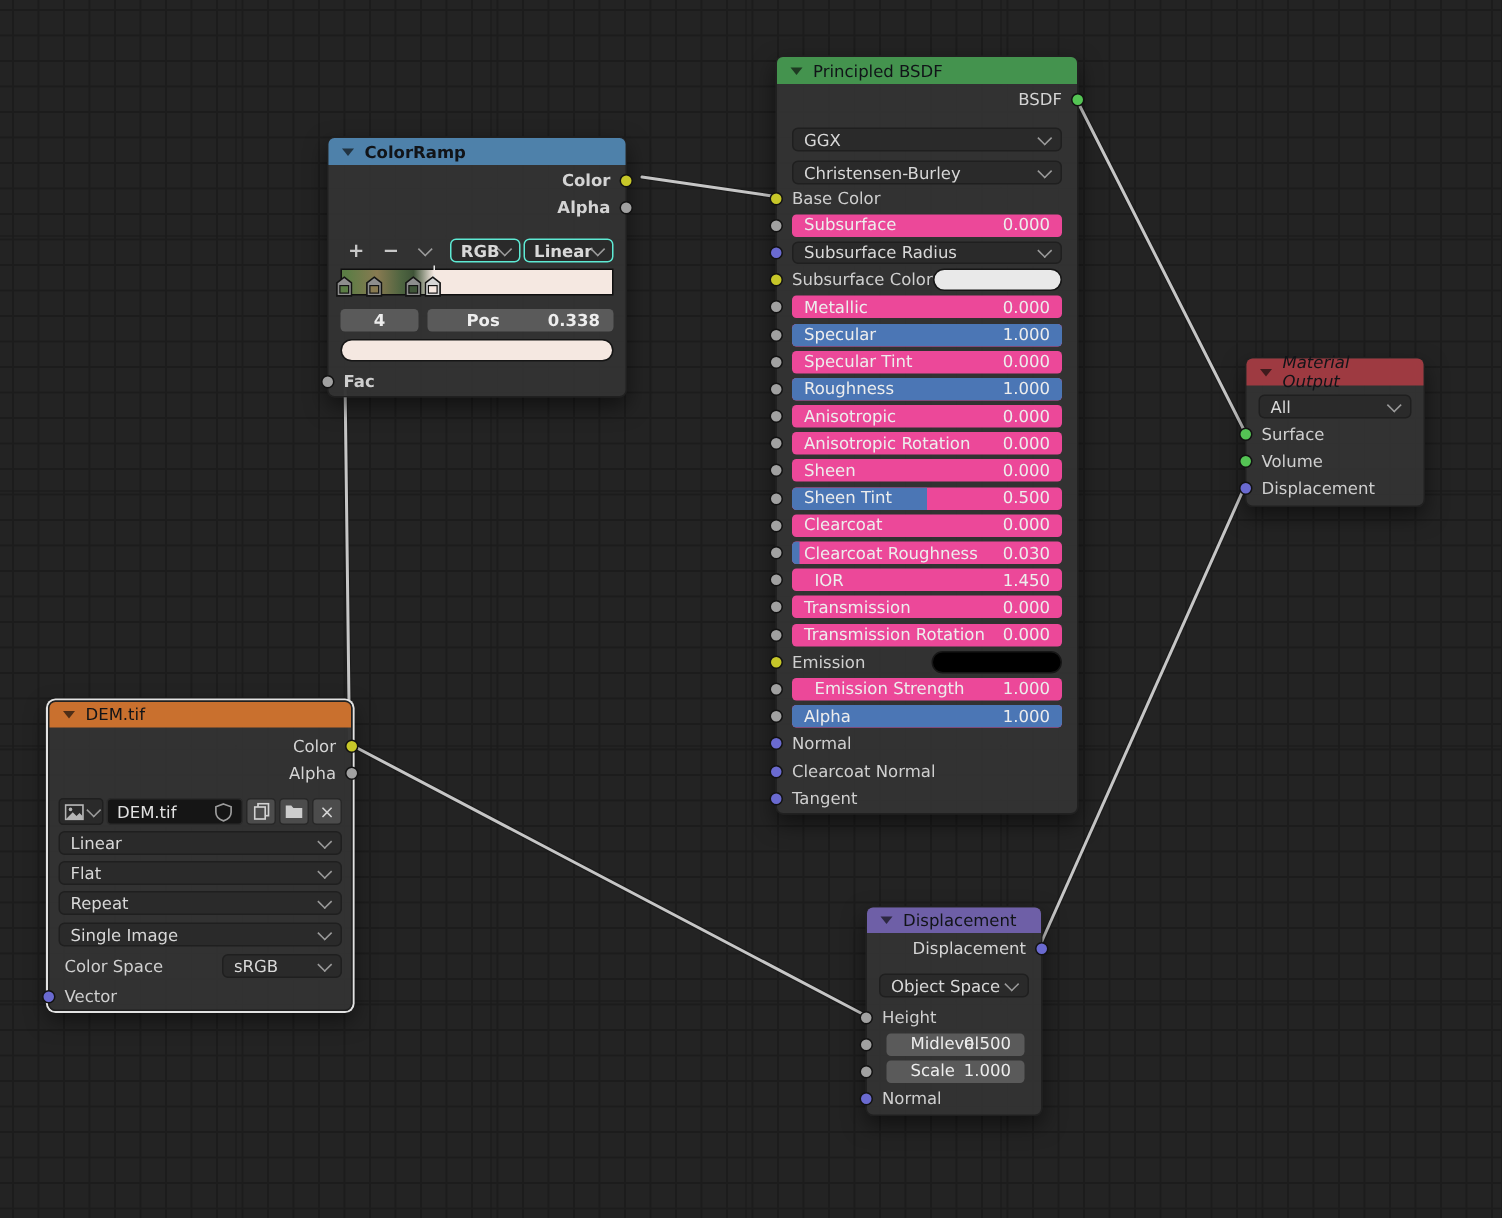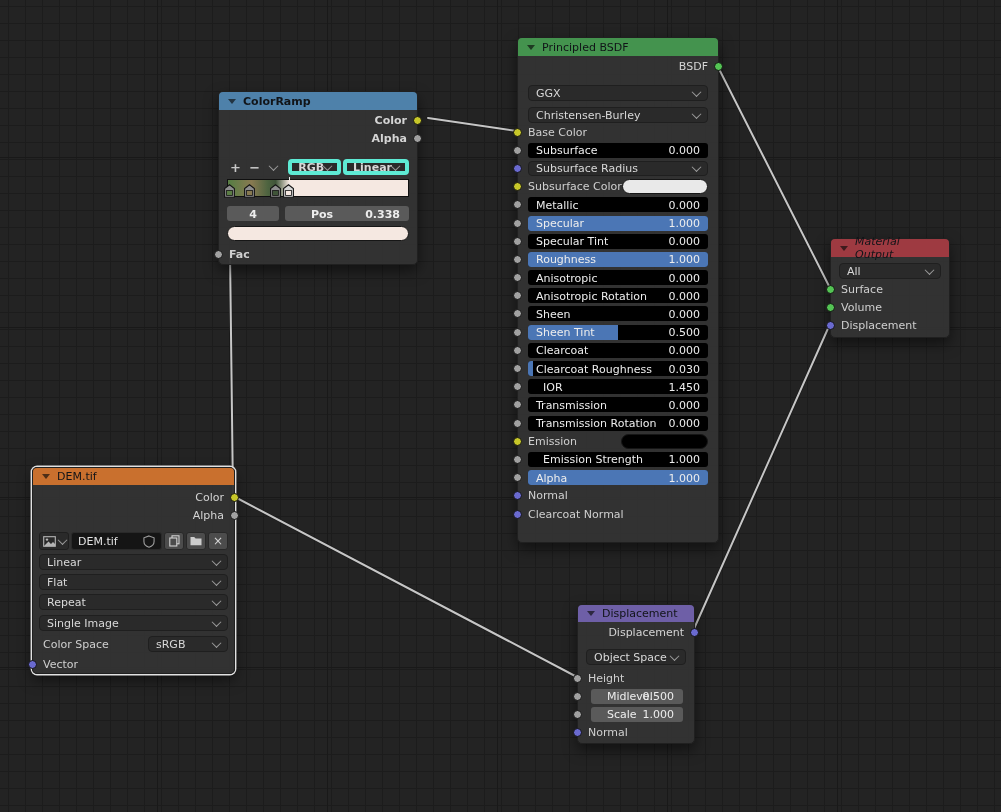--- a/index.html
+++ b/index.html
@@ -28,37 +28,37 @@
   .lab{color:#cfcfcf;white-space:nowrap;}
   .rlab{margin-left:auto;color:#d4d4d4;white-space:nowrap;}
   .sock{position:absolute;width:9px;height:9px;border-radius:50%;border:1px solid #121212;
     top:50%;margin-top:-4.5px;box-sizing:border-box;z-index:3;}
   .sock.l{left:-5px;} .sock.r{right:-5px;}
   .sy{background:#c7c729;} .sg{background:#a1a1a1;} .sgn{background:#54c454;} .sv{background:#6a6ad0;}
   .dd{flex:1;height:16px;background:#2a2a2a;border:1px solid #1f1f1f;border-radius:4px;
     display:flex;align-items:center;padding:0 7px;color:#d8d8d8;box-sizing:border-box;white-space:nowrap;overflow:hidden;}
   .chev{width:6px;height:6px;border-right:1.5px solid #9c9c9c;border-bottom:1.5px solid #9c9c9c;
     transform:rotate(45deg) translate(-1px,-1px);margin-left:auto;flex:none;}
-  .slider{flex:1;height:15px;background:#000000;border-radius:3px;position:relative;
+  .slider{flex:1;height:15px;background:#ec4899;border-radius:3px;position:relative;
     overflow:hidden;color:#ededed;}
   .slider .fill{position:absolute;top:0;bottom:0;left:0;background:#4b76b5;}
   .slider .sl{position:absolute;left:8px;top:50%;transform:translateY(-50%);white-space:nowrap;}
   .slider .sl.ind{left:15px;}
   .slider .sv2{position:absolute;right:8px;top:50%;transform:translateY(-50%);}
   .pill{width:87px;height:15px;border-radius:7.5px;margin-left:auto;border:1px solid #161616;box-sizing:border-box;}
   .nf{position:relative;height:15px;background:#5a5a5a;border-radius:3px;color:#ededed;box-sizing:border-box;}
   .nf .nl{position:absolute;left:16px;top:50%;transform:translateY(-50%);white-space:nowrap;}
   .nf .nv{position:absolute;right:9px;top:50%;transform:translateY(-50%);}
   .nf .nc{position:absolute;left:0;right:0;top:50%;transform:translateY(-50%);text-align:center;}
   
   .tools{display:flex;align-items:center;gap:2px;padding:0 8px;height:16px;margin-top:12px;}
   .tbtn{width:22px;height:16px;display:flex;align-items:center;justify-content:center;
     color:#c8c8c8;font-size:13px;border-radius:3px;}
   .tbtn .chev{margin:0;}
-  .ddsm{height:16px;background:#2a2a2a;border:4px solid #5eead4;border-radius:4px;display:flex;
+  .ddsm{height:16px;background:#2a2a2a;border:1px solid #5eead4;border-radius:4px;display:flex;
     align-items:center;padding:0 6px;color:#d8d8d8;box-sizing:border-box;}
   .rampwrap{position:relative;margin:4px 8px 0 8px;height:26px;}
   .rampbar{position:absolute;left:0;right:0;top:0;height:18px;border:1px solid #101010;box-sizing:border-box;}
   .stop{position:absolute;top:5px;width:11px;height:14px;margin-left:-5.5px;z-index:2;}
   .activeline{position:absolute;top:-2px;width:0;height:9px;border-left:1px dashed #e8e8e8;z-index:1;}
   
   .imgrow{display:flex;align-items:center;gap:2px;padding:0 6px;height:20px;margin-top:7px;}
   .ibtn{height:18px;background:#2a2a2a;border:1px solid #1f1f1f;border-radius:3px;display:flex;
     align-items:center;justify-content:center;box-sizing:border-box;}
   .namefield{flex:1;height:18px;background:#151515;border:1px solid #2a2a2a;border-radius:3px;
@@ -325,20 +325,24 @@
         </div>
     </div>
     <div class="row r182">
       <span class="sock l sv"></span>
       <span class="lab">Normal</span>
     </div>
     <div class="row r182">
       <span class="sock l sv"></span>
       <span class="lab">Clearcoat Normal</span>
     </div>
+    <div class="row r182">
+      <span class="sock l sv"></span>
+      <span class="lab">Tangent</span>
+    </div>
   </div>
 
   <div class="node" style="left:830px;top:238px;width:118px;height:98px;">
     <div class="nhead" style="background: rgb(158, 58, 65); font-style: italic;">
       <span class="tri"></span>
       <span>Material Output</span>
     </div>
     <div class="row" style="margin-top:6px;height:16px;padding:0 8px;">
       <div class="dd">
         <span>All</span>

